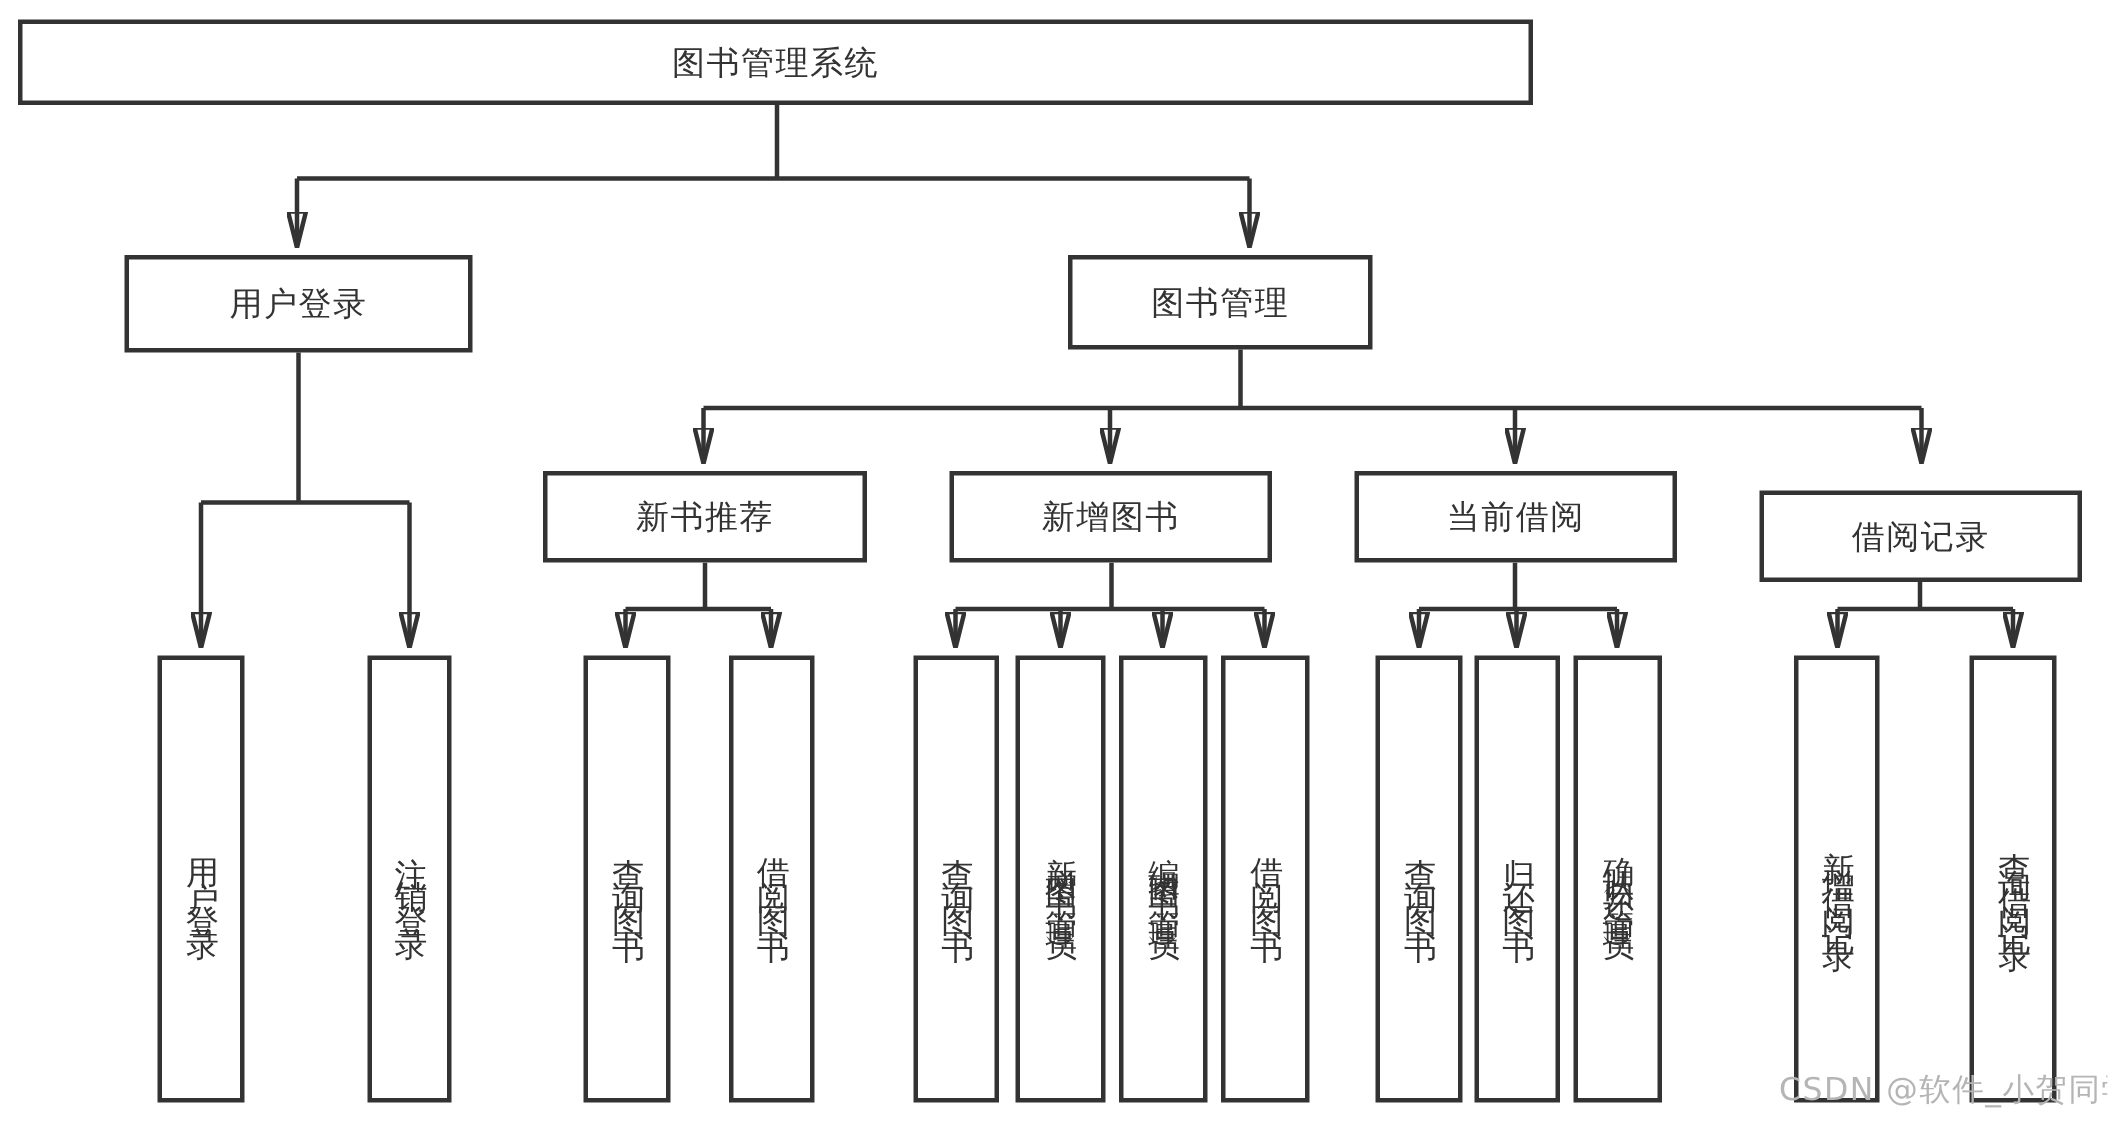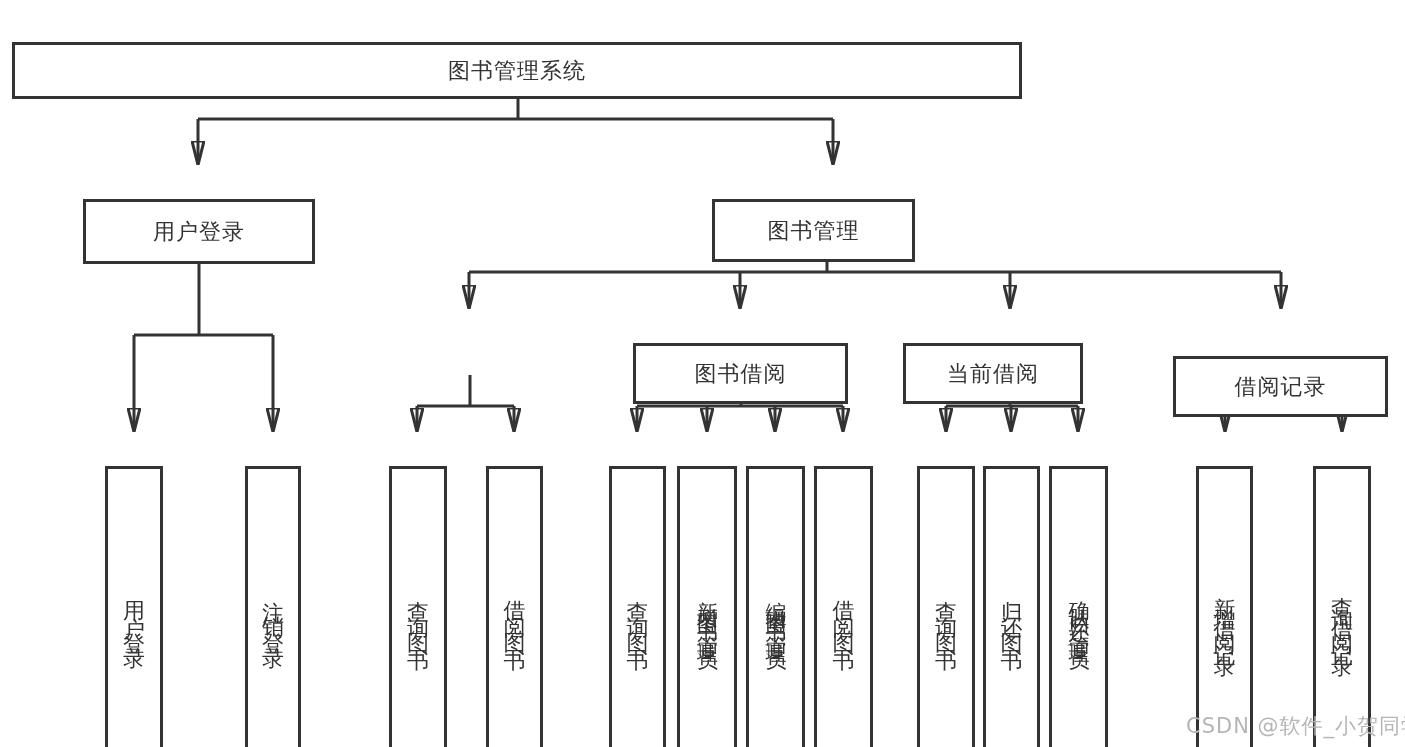--- a/index.html
+++ b/index.html
@@ -2,21 +2,21 @@
 <html><head>
 <meta charset="utf-8">
 <style>
   html,body{margin:0;padding:0;background:#fff;}
   .canvas{
     position:relative;width:1405px;height:747px;background:#ffffff;overflow:hidden;
     font-family:"DejaVu Sans","Liberation Sans",sans-serif;color:#333;
   }
   .connectors{position:absolute;left:0;top:0;width:1405px;height:747px;}
   .connectors path,.connectors line{stroke:#333333;stroke-width:3;fill:none;}
-  .box{position:absolute;border:3px solid #333333;background:#ffffff;box-sizing:border-box;margin-top:29px;}
+  .box{position:absolute;border:3px solid #333333;background:#ffffff;box-sizing:border-box;}
   .hbox{display:flex;align-items:center;justify-content:center;font-size:22px;letter-spacing:1px;}
   .vbox{display:flex;align-items:center;justify-content:center;}
   .vtext{writing-mode:vertical-rl;text-orientation:mixed;font-size:22px;line-height:1;}
   .sp16{letter-spacing:16px;}
   .sp12{letter-spacing:12px;}
   .sp7{letter-spacing:7px;font-size:21px;}
   .watermark{
     position:absolute;left:1186px;top:712px;font-size:21px;color:#b5b5b5;
     letter-spacing:1px;z-index:5;white-space:nowrap;
   }
@@ -65,22 +65,23 @@
     <path d="M1280,375 V406 M1225,406 H1342"></path>
     <line x1="1225" y1="406" x2="1225" y2="431" marker-end="url(#arrow)"></line>
     <line x1="1342" y1="406" x2="1342" y2="431" marker-end="url(#arrow)"></line>
   </svg>
 
   <div class="box hbox" style="left:12px;top:13px;width:1010px;height:57px">图书管理系统</div>
 
   <div class="box hbox" style="left:83px;top:170px;width:232px;height:65px">用户登录</div>
   <div class="box hbox" style="left:712px;top:170px;width:203px;height:63px">图书管理</div>
 
-  <div class="box hbox" style="left:633px;top:314px;width:215px;height:61px">图书借阅</div>
-  <div class="box hbox" style="left:903px;top:314px;width:180px;height:61px">当前借阅</div>
+  <div class="box hbox" style="left:362px;top:314px;width:216px;height:61px">新书推荐</div>
+  <div class="box hbox" style="left:633px;top:314px;width:215px;height:61px">新增图书</div>
+  <div class="box hbox" style="left:903px;top:314px;width:215px;height:61px">当前借阅</div>
   <div class="box hbox" style="left:1173px;top:327px;width:215px;height:61px">借阅记录</div>
 
   <div class="box vbox" style="left:105px;top:437px;width:58px;height:298px">
     <span class="vtext sp16">用户登录</span>
   </div>
   <div class="box vbox" style="left:245px;top:437px;width:56px;height:298px">
     <span class="vtext sp16">注销登录</span>
   </div>
 
   <div class="box vbox" style="left:389px;top:437px;width:58px;height:298px">

